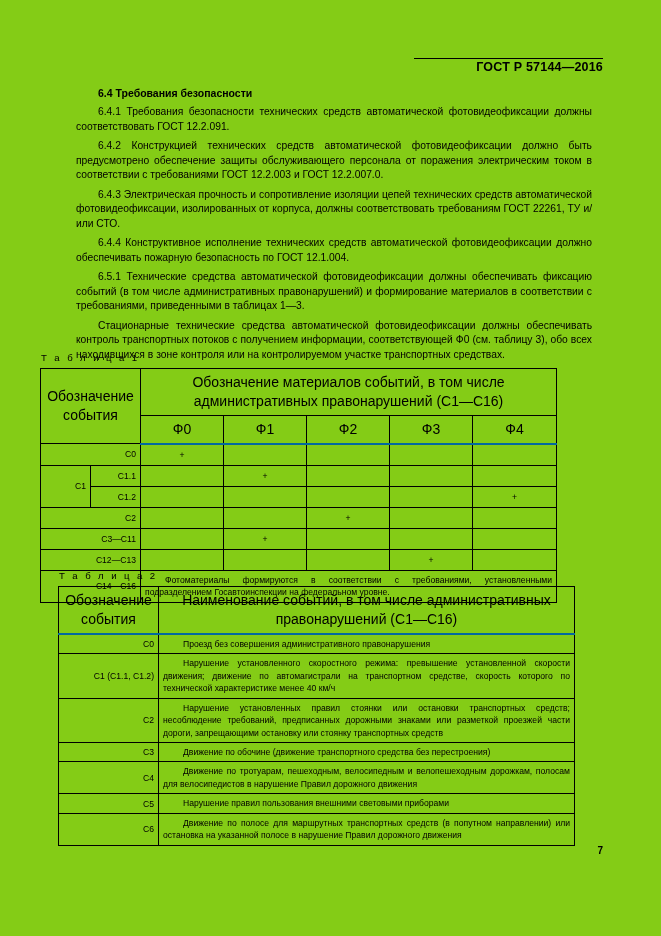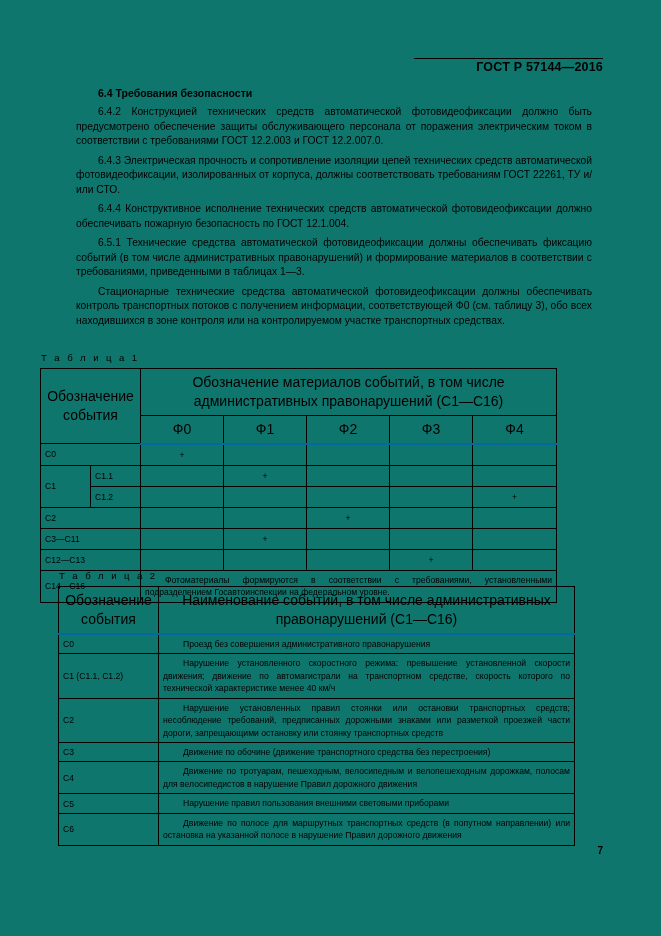--- a/index.html
+++ b/index.html
@@ -8,21 +8,21 @@
     background: #ffffff;
   }
   body {
     font-family: "Liberation Sans", sans-serif;
     color: #000000;
   }
   .page {
     position: relative;
     width: 661px;
     height: 936px;
-    background: #0f766e;
+    background: #84cc16;
     overflow: hidden;
     box-sizing: border-box;
   }
   
   .header {
     position: absolute;
     top: 60px;
     right: 58px;
     font-size: 12.5px;
     font-weight: bold;
@@ -80,21 +80,21 @@
     vertical-align: middle;
     font-weight: normal;
   }
   table.gost .hdr {
     text-align: center;
     font-size: 14px;
     line-height: 1.35;
     padding: 4px 3px;
   }
   table.gost .thickb { border-bottom: 2px solid #0369a1; margin-left: 20px; }
-  .c-center { text-align: left; }
+  .c-center { text-align: right; }
   .c-just {
     text-align: justify;
     text-indent: 20px;
     line-height: 1.45;
     padding: 3px 7px 3px 7px;
   }
   .plusrow td { height: 14px; }
   .plus { text-align: center; }
   
   .block-t1 { position: absolute; left: 40px; top: 352px; width: 516px; }
@@ -112,20 +112,21 @@
 <body>
 
 <div class="page">
 
   <div class="header-rule"></div>
   <div class="header">ГОСТ Р 57144—2016</div>
 
   <div class="content">
 
     <h3 class="sec">6.4  Требования безопасности</h3>
+    <p class="para">6.4.1 Требования безопасности технических средств автоматической фотовидеофиксации должны соответствовать ГОСТ 12.2.091.</p>
     <p class="para">6.4.2 Конструкцией технических средств автоматической фотовидеофиксации должно быть предусмотрено обеспечение защиты обслуживающего персонала от поражения электрическим током в соответствии с требованиями ГОСТ 12.2.003 и ГОСТ 12.2.007.0.</p>
     <p class="para">6.4.3 Электрическая прочность и сопротивление изоляции цепей технических средств автоматической фотовидеофиксации, изолированных от корпуса, должны соответствовать требованиям ГОСТ 22261, ТУ и/или СТО.</p>
     <p class="para">6.4.4 Конструктивное исполнение технических средств автоматической фотовидеофиксации должно обеспечивать пожарную безопасность по ГОСТ 12.1.004.</p>
 
     <p class="para">6.5.1 Технические средства автоматической фотовидеофиксации должны обеспечивать фиксацию событий (в том числе административных правонарушений) и формирование материалов в соответствии с требованиями, приведенными в таблицах 1—3.</p>
     <p class="para">Стационарные технические средства автоматической фотовидеофиксации должны обеспечивать контроль транспортных потоков с получением информации, соответствующей Ф0 (см. таблицу 3), обо всех находившихся в зоне контроля или на контролируемом участке транспортных средствах.</p>
 
   </div>
 
   <div class="block-t1">

